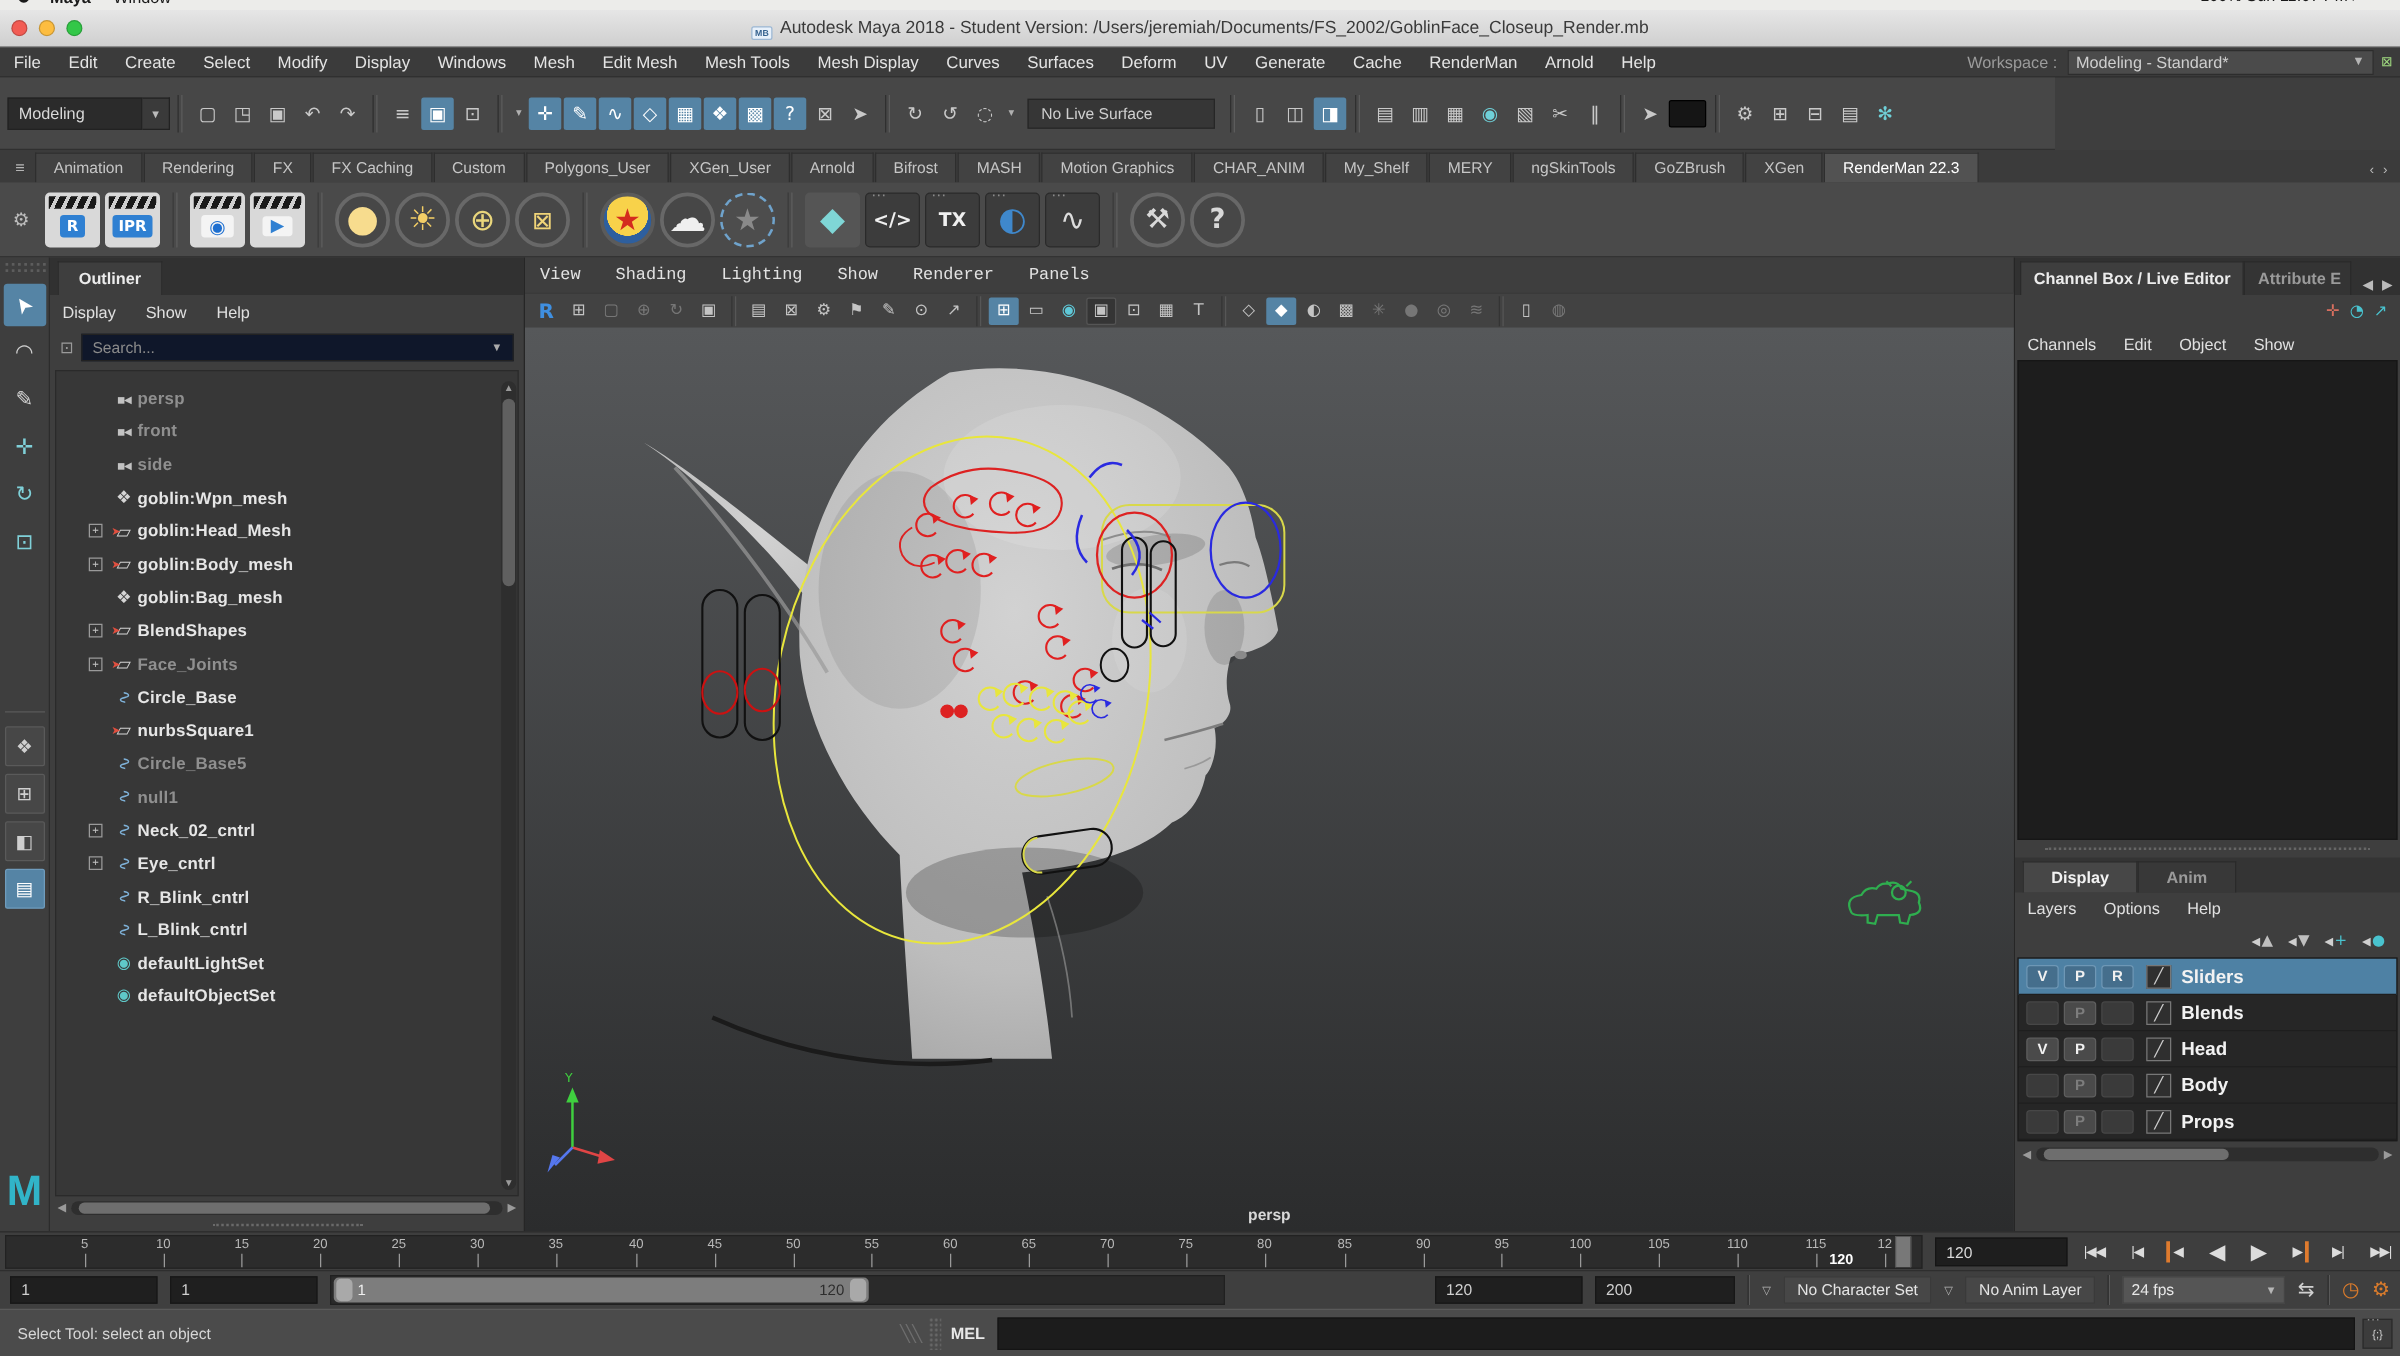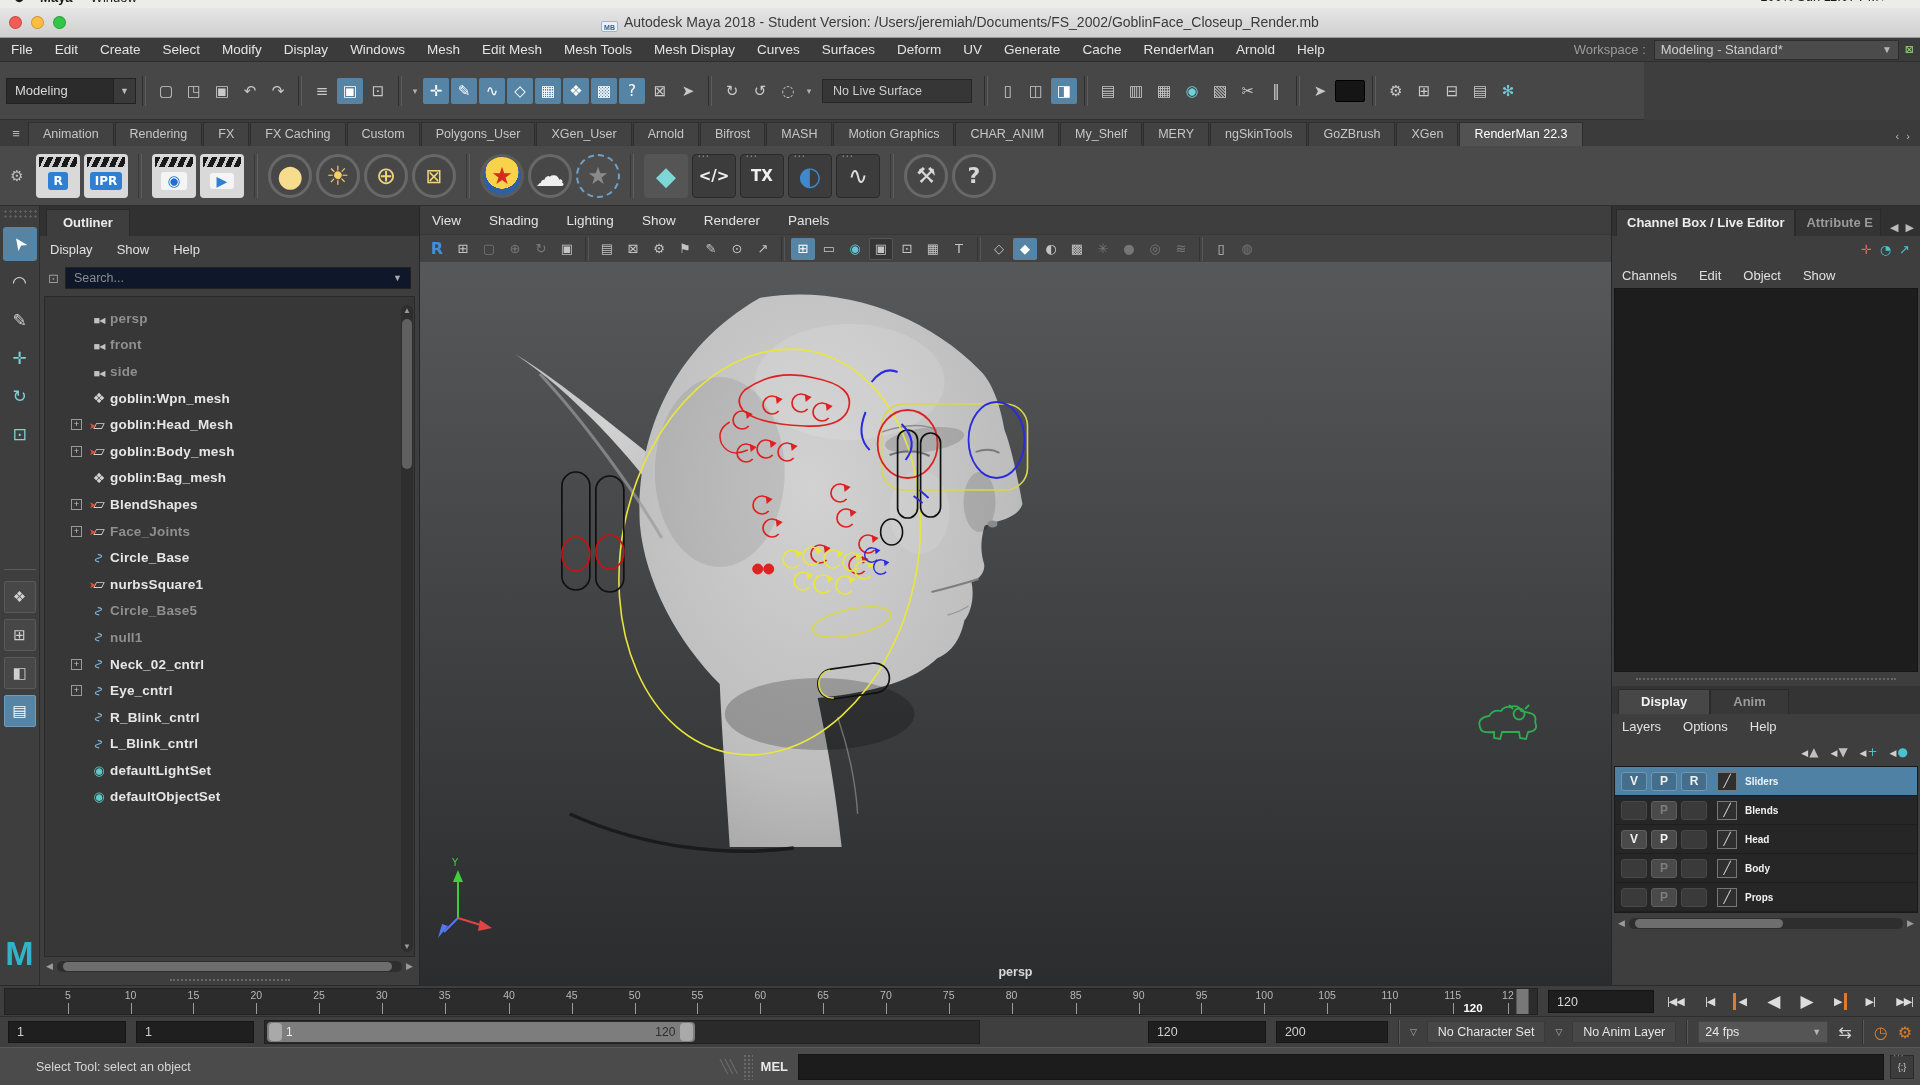--- a/index.html
+++ b/index.html
@@ -120,21 +120,21 @@
   .vscroll .ar { position:absolute; left:0; width:12px; text-align:center; color:#9a9a9a; font-size:8px; }
   .hscrollrow { height:18px; display:flex; align-items:center; padding:0 6px; gap:4px; }
   .hscroll { flex:1; height:11px; background:#2e2e2e; border-radius:6px; position:relative; }
   .hscroll .thumb { position:absolute; left:6px; right:10px; top:1px; height:9px; background:#6e6e6e; border-radius:5px; }
   .scar { color:#9a9a9a; font-size:9px; }
   .dothandle { height:10px; display:flex; justify-content:center; align-items:center; }
   .dothandle span { width:120px; border-top:2px dotted #6a6a6a; }
 
   
   #viewport { flex:1; display:flex; flex-direction:column; background:#3e3e3e; border-right:1px solid #262626; }
-  .vmenus { height:28px; display:flex; align-items:center; padding-left:12px; gap:28px; color:#e2e2e2; font-size:13.5px; }
+  .vmenus { height:28px; display:flex; align-items:center; padding-left:12px; gap:28px; color:#e2e2e2; font-size:13.5px;font-family:Liberation Mono, monospace; }
   .vicons { height:28px; display:flex; align-items:center; padding-left:4px; background:#424242; border-top:1px solid #383838; }
   .vic { width:24px; height:22px; display:flex; align-items:center; justify-content:center; color:#c4c4c4; font-size:13px; margin:0 1px; border-radius:2px; }
   .vic.rman { color:#3f8fe0; font-weight:bold; font-size:16px; }
   .vic.dim { opacity:.4; }
   .vic.boxed { background:#5584a5; color:#fff; }
   .vic.boxed2 { background:#353535; border:1px solid #555; }
   .vic.tealdot { color:#5fc8d8; }
   .vic.sep { width:4px; height:24px; border-left:1px solid #343434; border-right:1px solid #565656; border-radius:0; margin:0 5px; }
   #canvas { flex:1; position:relative; background:linear-gradient(#56585a,#2b2c2d); overflow:hidden; }
   #canvas svg { position:absolute; inset:0; }
@@ -163,21 +163,21 @@
   .leic.tealdot { color:#49c3cf; }
   #layerlist { background:#222; border:1px solid #1a1a1a; margin:0 2px; }
   .lrow { height:29px; display:flex; align-items:center; padding-left:6px; gap:4px; background:#262626; border-bottom:1px solid #1e1e1e; }
   .lrow.sel { background:#4e81a4; }
   .lbtn { width:26px; height:19px; background:#4a4a4a; border:1px solid #5e5e5e; border-radius:3px; color:#f0f0f0; font-size:12px; font-weight:bold; text-align:center; line-height:17px; }
   .lrow.sel .lbtn { background:#456e8c; border-color:#6e97b5; }
   .lbtn:empty { color:transparent; background:#3a3a3a; border-color:#474747; }
   .lrow.sel .lbtn:empty { background:#4a7598; }
   .lbtn.dimtext { color:#7d7d7d; }
   .lswatch { width:20px; height:19px; margin:0 4px 0 6px; background:#2f2f2f; border:1px solid #777; color:#cfcfcf; text-align:center; line-height:17px; font-size:12px; }
-  .lname { color:#f2f2f2; font-size:10px; font-weight:bold; }
+  .lname { color:#f2f2f2; font-size:15px; font-weight:bold; }
   .lehscroll { height:16px; display:flex; align-items:center; gap:4px; padding:0 6px; margin-top:2px; }
 
   
   #timeline { left:0; top:985px; width:1920px; height:31px; background:#3e3e3e; border-top:1px solid #2a2a2a; }
   #ruler { position:absolute; left:4px; top:2px; width:1534px; height:27px; background:#2c2c2c; border:1px solid #222; overflow:hidden; }
   .tick { position:absolute; top:0; width:30px; margin-left:-15px; text-align:center; color:#b8b8b8; font-size:10.5px; }
   .tick i { position:absolute; left:50%; top:14px; height:11px; border-left:1px solid #9a9a9a; }
   #playhead { position:absolute; top:0; bottom:0; width:13px; background:#787878; border-left:1px solid #555; border-right:1px solid #555; }
   #phlabel { position:absolute; bottom:0px; color:#fff; font-weight:bold; font-size:11.5px; }
   #curframe { position:absolute; left:1548px; top:4px; width:106px; height:23px; background:#1e1e1e; border:1px solid #151515; color:#d8d8d8; display:flex; align-items:center; padding-left:8px; font-size:12.5px; }
@@ -196,21 +196,21 @@
   #rbar .lab1 { color:#f0f0f0; font-size:12px; margin-left:2px; }
   #rbar .lab2 { color:#2d2d2d; font-size:12px; margin-left:auto; margin-right:3px; }
   .vsep { width:2px; height:24px; border-left:1px solid #2e2e2e; border-right:1px solid #595959; }
   .ddtri { color:#b5b5b5; font-size:9px; }
   .rlabel { background:#474747; border:1px solid #3a3a3a; height:22px; display:flex; align-items:center; padding:0 10px; color:#e4e4e4; font-size:12.5px; white-space:nowrap; }
   #fpsbox { width:130px; height:22px; background:#555; border:1px solid #444; display:flex; align-items:center; justify-content:space-between; padding:0 6px; color:#e8e8e8; font-size:12.5px; }
   .rico { color:#d0d0d0; font-size:16px; }
   .rico.orange { color:#d97b2c; }
 
   
-  #bottombar { left:0; top:1047px; width:1920px; height:38px; background:#4b4b4b; border-top:1px solid #5a5a5a; display:flex; align-items:center;padding-left:22px; }
+  #bottombar { left:0; top:1047px; width:1920px; height:38px; background:#4b4b4b; border-top:1px solid #5a5a5a; display:flex; align-items:center; }
   #helptext { margin-left:14px; color:#d6d6d6; font-size:12.5px; }
   .rgrip { margin-left:auto; color:#6e6e6e; font-size:13px; letter-spacing:-3px; }
   .vgrip { width:10px; height:26px; margin:0 8px; background:radial-gradient(#6a6a6a 1px,transparent 1.2px); background-size:4px 4px; }
   #mellabel { color:#e8e8e8; font-weight:bold; font-size:13px; margin-right:10px; }
   #melinput { width:1086px; height:26px; background:#1c1c1c; border:1px solid #141414; }
   #scripticon { width:24px; height:24px; margin:0 6px; border:1px solid #2a2a2a; background:#3c3c3c; color:#cfcfcf; font-size:9px; display:flex; align-items:center; justify-content:center; position:relative; }
   #scripticon::before { content:"⋯"; position:absolute; top:-7px; left:2px; color:#8a8a8a; font-size:11px; }
 </style>
 </head>
 <body>

